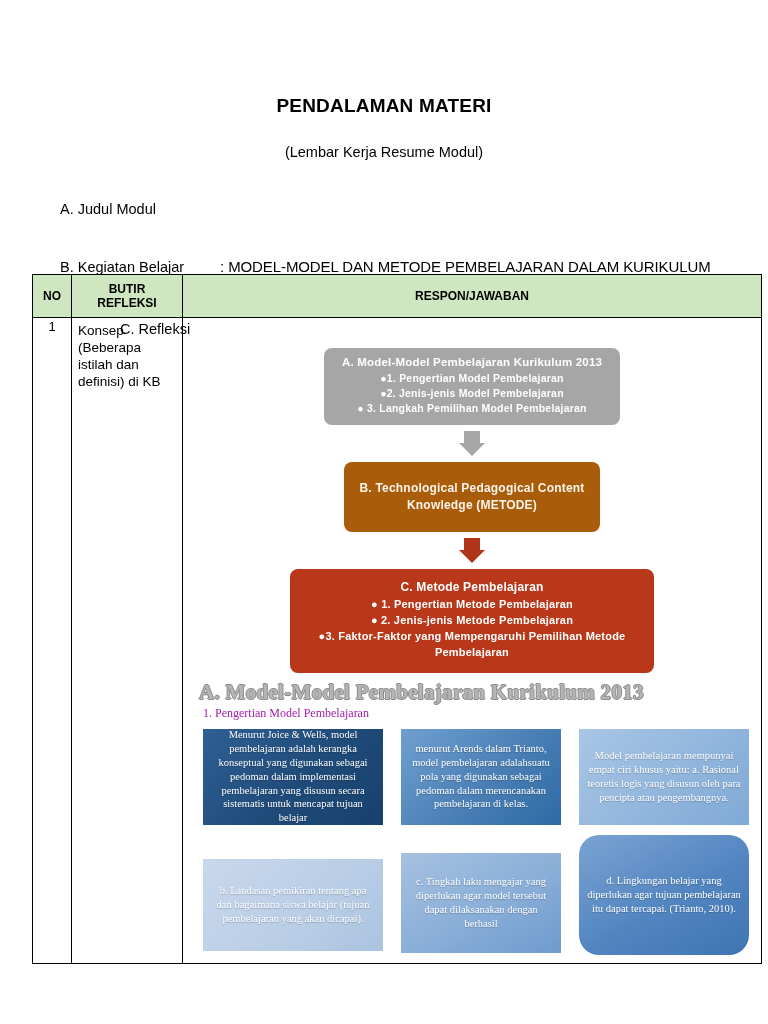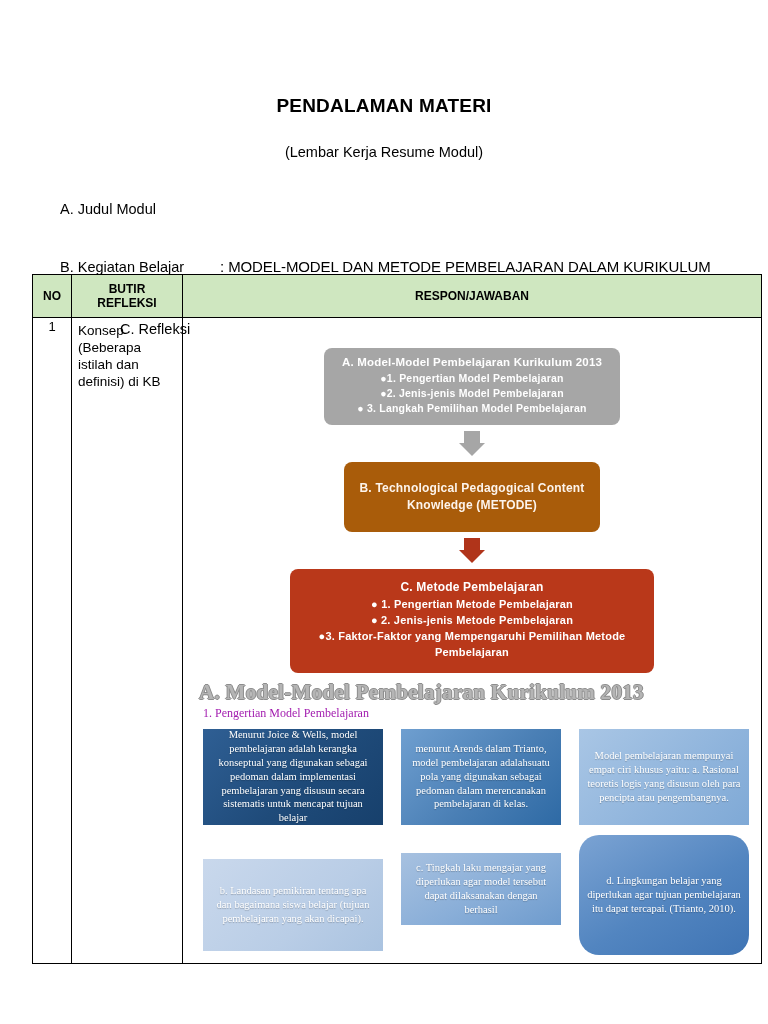--- a/index.html
+++ b/index.html
@@ -220,21 +220,21 @@
     line-height: 1.32;
     text-align: center;
     padding: 7px 8px;
     box-sizing: border-box;
     display: flex;
     align-items: center;
     justify-content: center;
     text-shadow: 0 1px 1px rgba(0,0,0,0.25);
   }
   .card-h1 { height: 96px; }
-  .card-h2 { height: 72px; }
+  .card-h2 { height: 100px; }
 
   .c1 { background: linear-gradient(135deg, #2f5f94 0%, #1f4b7a 55%, #17406c 100%); }
   .c2 { background: linear-gradient(135deg, #6f9fd0 0%, #4a7fb5 55%, #2e6aa5 100%); }
   .c3 { background: linear-gradient(135deg, #a9c6e5 0%, #8fb4dc 60%, #7fa9d6 100%); }
   .c4 { background: linear-gradient(135deg, #c9d8ec 0%, #b9cde6 60%, #aac3e0 100%); }
   .c5 { background: linear-gradient(150deg, #a7c1e0 0%, #89aed8 55%, #6e9bcd 100%); }
   .c6 { background: linear-gradient(150deg, #7ba3d3 0%, #5285c0 55%, #3f74b4 100%); }
 
   .card.pos-r2c2 { margin-top: 6px; }
   .card.pos-r2c3 { margin-top: -12px; height: 120px; border-radius: 20px; }

